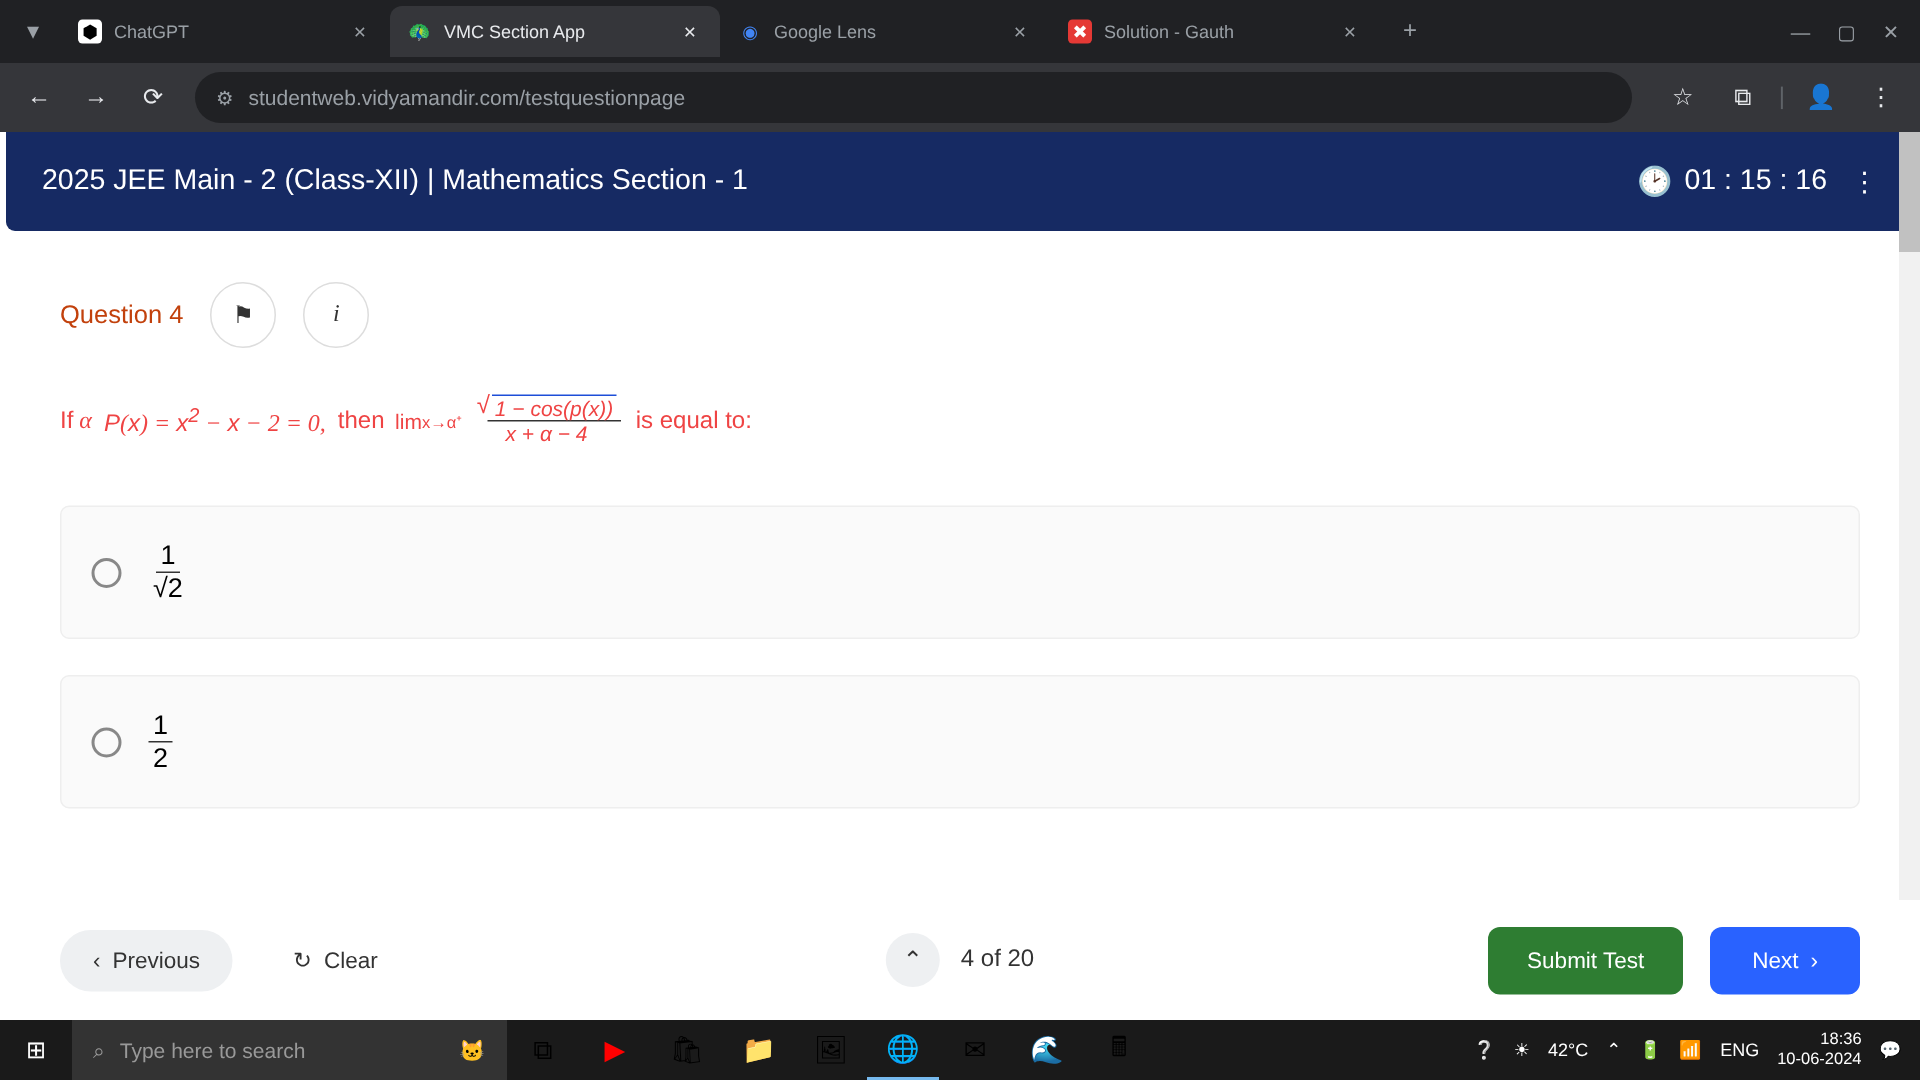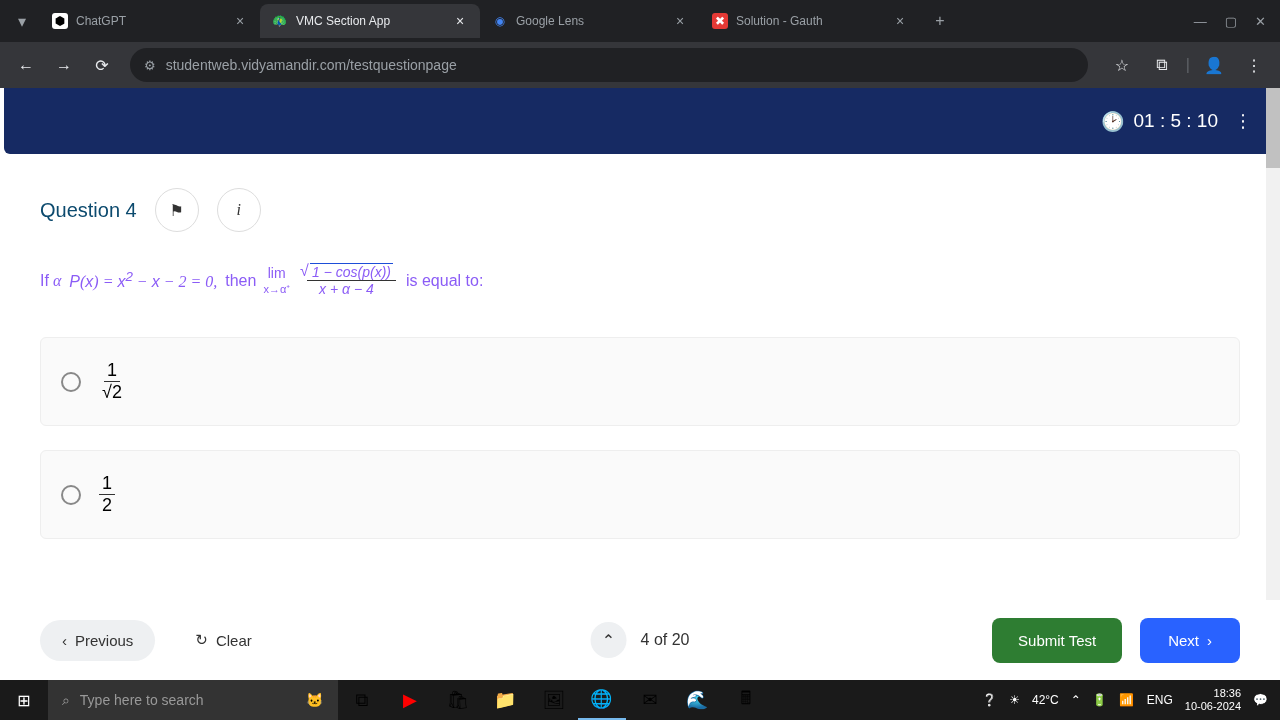--- a/index.html
+++ b/index.html
@@ -30,29 +30,29 @@
 .scroll-thumb{position:absolute;right:0;top:0;width:14px;height:80px;background:#c1c1c1}
 
 .header{background:#162a63;color:#fff;height:66px;display:flex;align-items:center;padding:0 24px;border-radius:0 0 6px 6px;margin:0 4px}
 .header-title{font-size:19px;font-weight:500}
 .header-right{margin-left:auto;display:flex;align-items:center;gap:16px}
 .timer{display:flex;align-items:center;gap:8px;font-size:19px}
 .more-v{cursor:pointer;font-size:18px}
 
 .content{padding:34px 40px 20px}
 .qhead{display:flex;align-items:center;gap:18px;margin-bottom:32px}
-.qnum{font-size:20px;color:#0c4a6e}
+.qnum{font-size:17px;color:#c2410c}
 .icon-btn{width:44px;height:44px;border:1px solid #ddd;border-radius:50%;display:flex;align-items:center;justify-content:center;cursor:pointer;background:#fff;font-size:16px;color:#333}
 
-.question-text{font-size:16px;color:#8b5cf6;display:flex;align-items:center;flex-wrap:wrap;gap:4px;margin-bottom:40px}
+.question-text{font-size:16px;color:#ef4444;display:flex;align-items:center;flex-wrap:wrap;gap:4px;margin-bottom:40px}
 .math{font-family:'Times New Roman',serif;font-style:italic}
 .frac{display:inline-flex;flex-direction:column;align-items:center;vertical-align:middle;font-size:14px}
 .frac .num{border-bottom:1px solid #333;padding:0 3px}
 .frac .den{padding:0 3px}
-.lim{display:inline-flex;flex-direction:column;align-items:center;vertical-align:middle;font-size:14px;margin:0 3px}
+.lim{display:inline-flex;flex-direction:row;align-items:center;vertical-align:middle;font-size:14px;margin:0 3px}
 .lim .sub{font-size:11px}
 .sqrt{border-top:1px solid #1d4ed8;padding:0 2px;position:relative}
 .sqrt::before{content:"√";position:absolute;left:-10px;top:-2px;font-size:16px}
 
 .options{display:flex;flex-direction:column;gap:24px}
 .option{background:#fafafa;border:1px solid #eee;border-radius:6px;padding:22px 20px;display:flex;align-items:center;gap:18px;cursor:pointer}
 .radio{width:20px;height:20px;border:2px solid #888;border-radius:50%}
 .opt-content{font-family:'Times New Roman',serif;font-size:18px}
 
 .footer{position:absolute;bottom:40px;left:0;right:0;height:80px;background:#fff;display:flex;align-items:center;padding:0 40px}
@@ -119,24 +119,25 @@
     <div class="nav-btn">☆</div>
     <div class="nav-btn">⧉</div>
     <span style="color:#5f6368">|</span>
     <div class="nav-btn">👤</div>
     <div class="nav-btn">⋮</div>
   </div>
 </div>
 
 <div class="page">
   <div class="header">
+    <div class="header-title">2025 JEE Main - 2 (Class-XII) | Mathematics Section - 1</div>
     <div class="header-right">
       <div class="timer">
         <span>🕑</span>
-        <span>01 : 5 : 10</span>
+        <span>01 : 15 : 16</span>
       </div>
       <div class="more-v">⋮</div>
     </div>
   </div>
 
   <div class="content">
     <div class="qhead">
       <span class="qnum">Question 4</span>
       <div class="icon-btn">
           <span>⚑</span>

